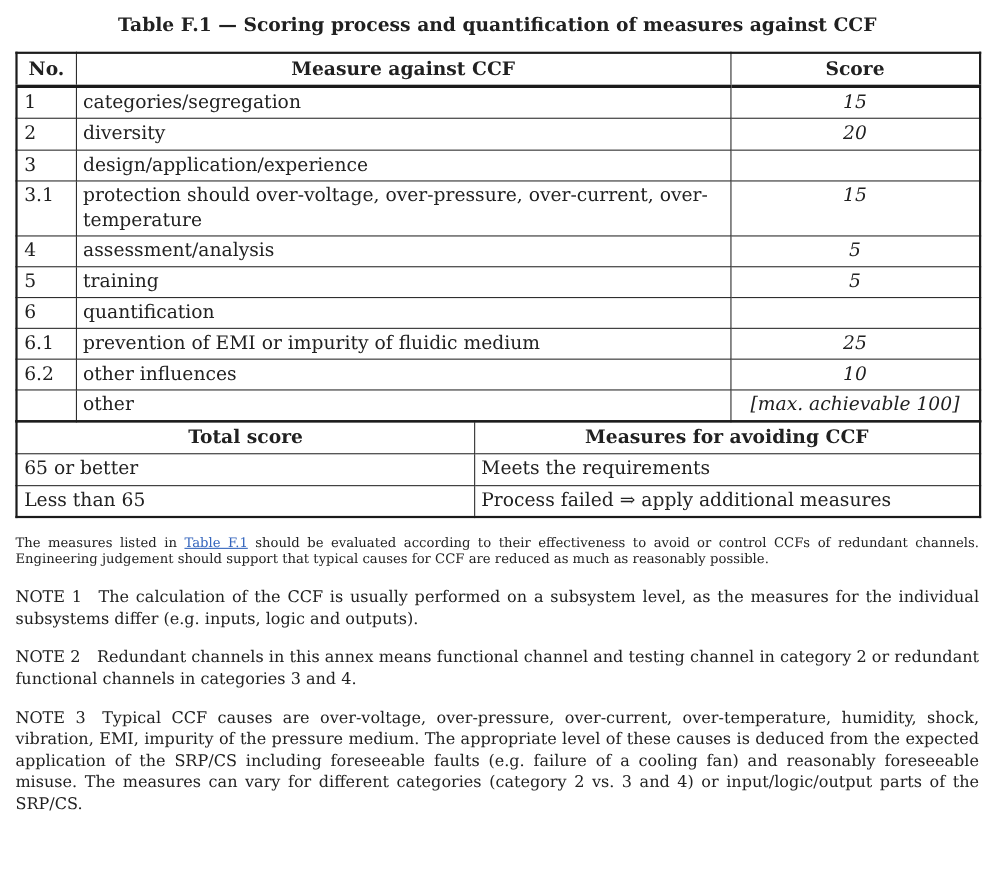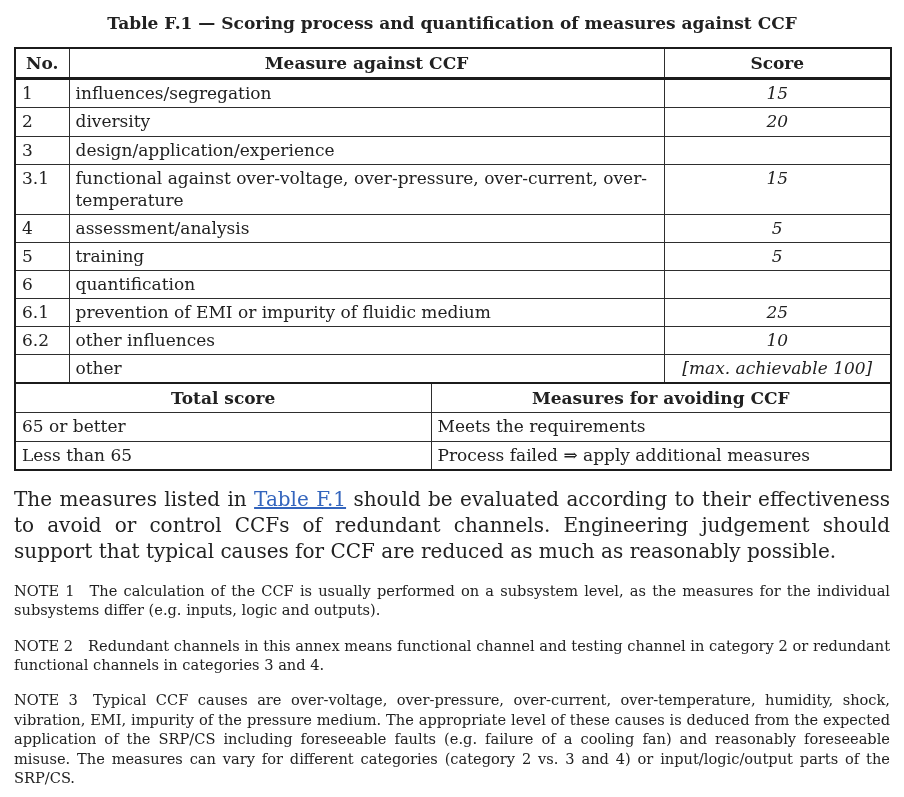--- a/index.html
+++ b/index.html
@@ -69,21 +69,21 @@
     font-weight: bold;
     text-align: center;
     padding-top: 3px;
     padding-bottom: 3px;
     margin-top: 40px;
   }
   .col-total    { width: 416px; }
   .col-avoiding { width: 460px; }
   .body-text {
     width: 876px;
-    font-size: 20px;
+    font-size: 12px;
     line-height: 1.32;
     text-align: justify;
     margin: 15px 0 0 0;
   }
   a.doc-link {
     color: var(--link-color);
     text-decoration: underline;
     cursor: pointer;
   }
   .note {
@@ -113,36 +113,36 @@
     <thead>
       <tr>
         <th>No.</th>
         <th>Measure against CCF</th>
         <th>Score</th>
       </tr>
     </thead>
     <tbody id="scoring-rows">
         <tr>
           <td class="no">1</td>
-          <td class="measure">influences/segregation</td>
+          <td class="measure">categories/segregation</td>
           <td class="score">15</td>
         </tr>
         <tr>
           <td class="no">2</td>
           <td class="measure">diversity</td>
           <td class="score">20</td>
         </tr>
         <tr>
           <td class="no">3</td>
           <td class="measure">design/application/experience</td>
           <td class="score">&nbsp;</td>
         </tr>
         <tr>
           <td class="no">3.1</td>
-          <td class="measure">functional against over-voltage, over-pressure, over-current, over-temperature</td>
+          <td class="measure">protection should over-voltage, over-pressure, over-current, over-temperature</td>
           <td class="score">15</td>
         </tr>
         <tr>
           <td class="no">4</td>
           <td class="measure">assessment/analysis</td>
           <td class="score">5</td>
         </tr>
         <tr>
           <td class="no">5</td>
           <td class="measure">training</td>

